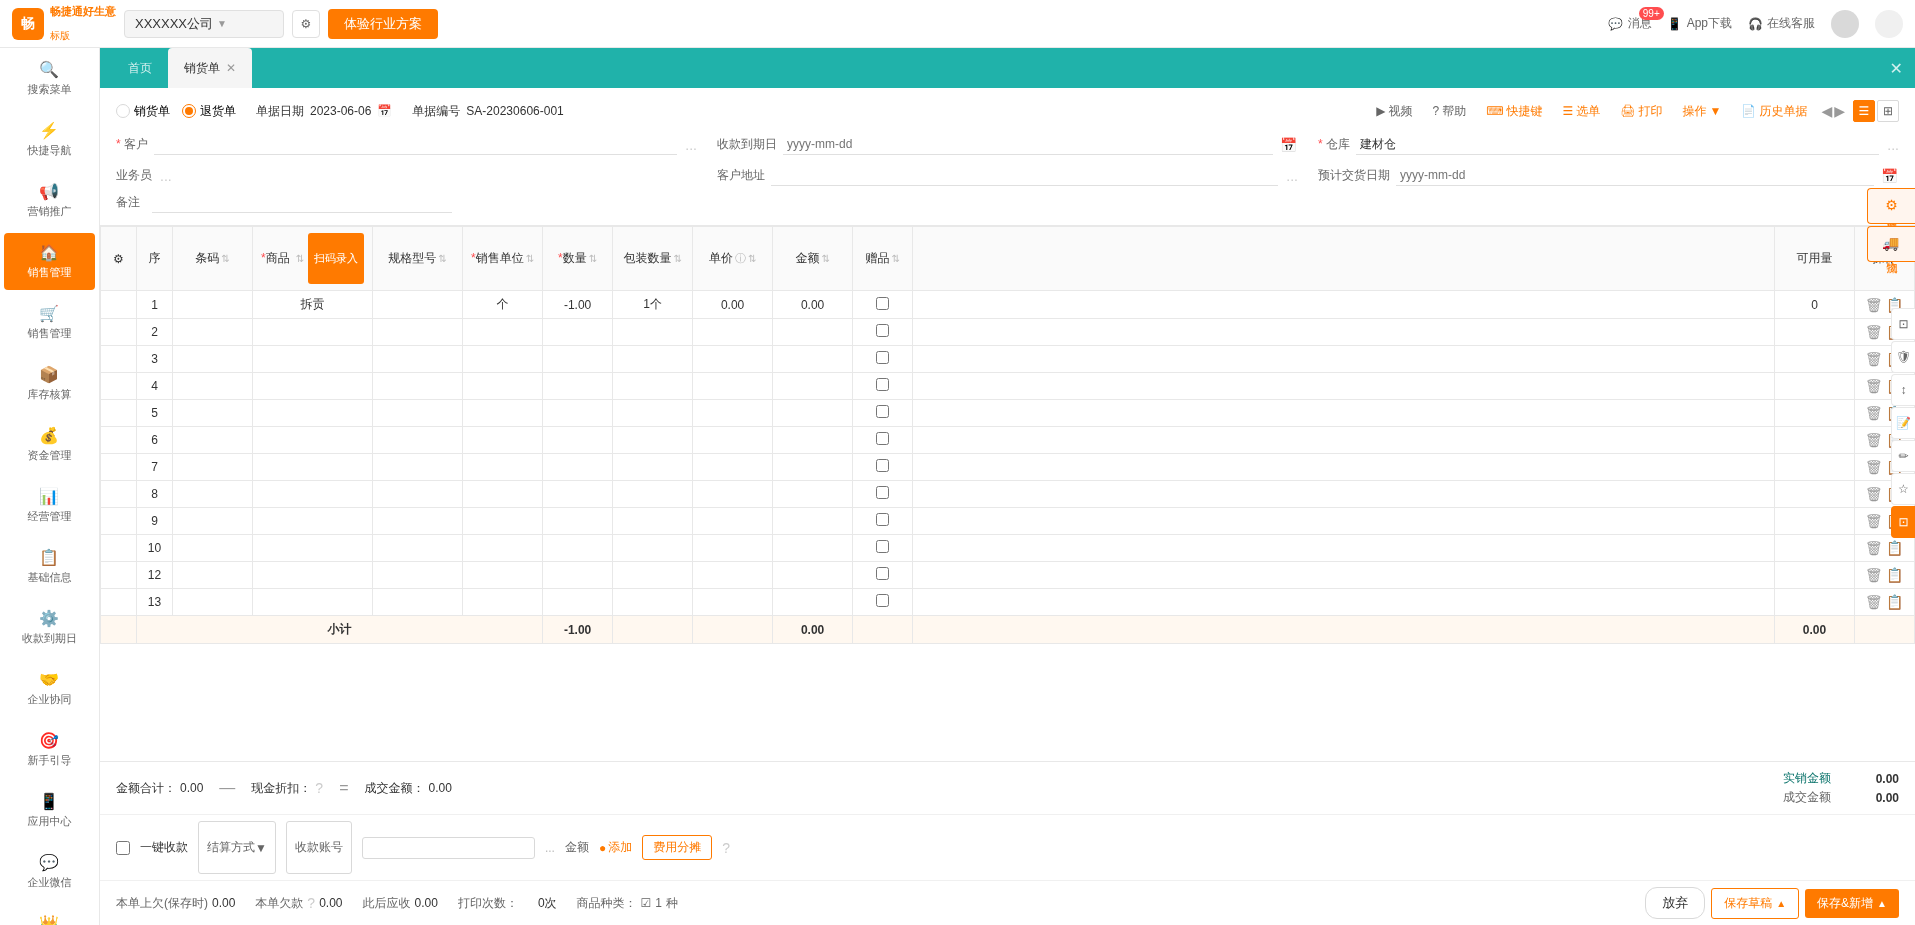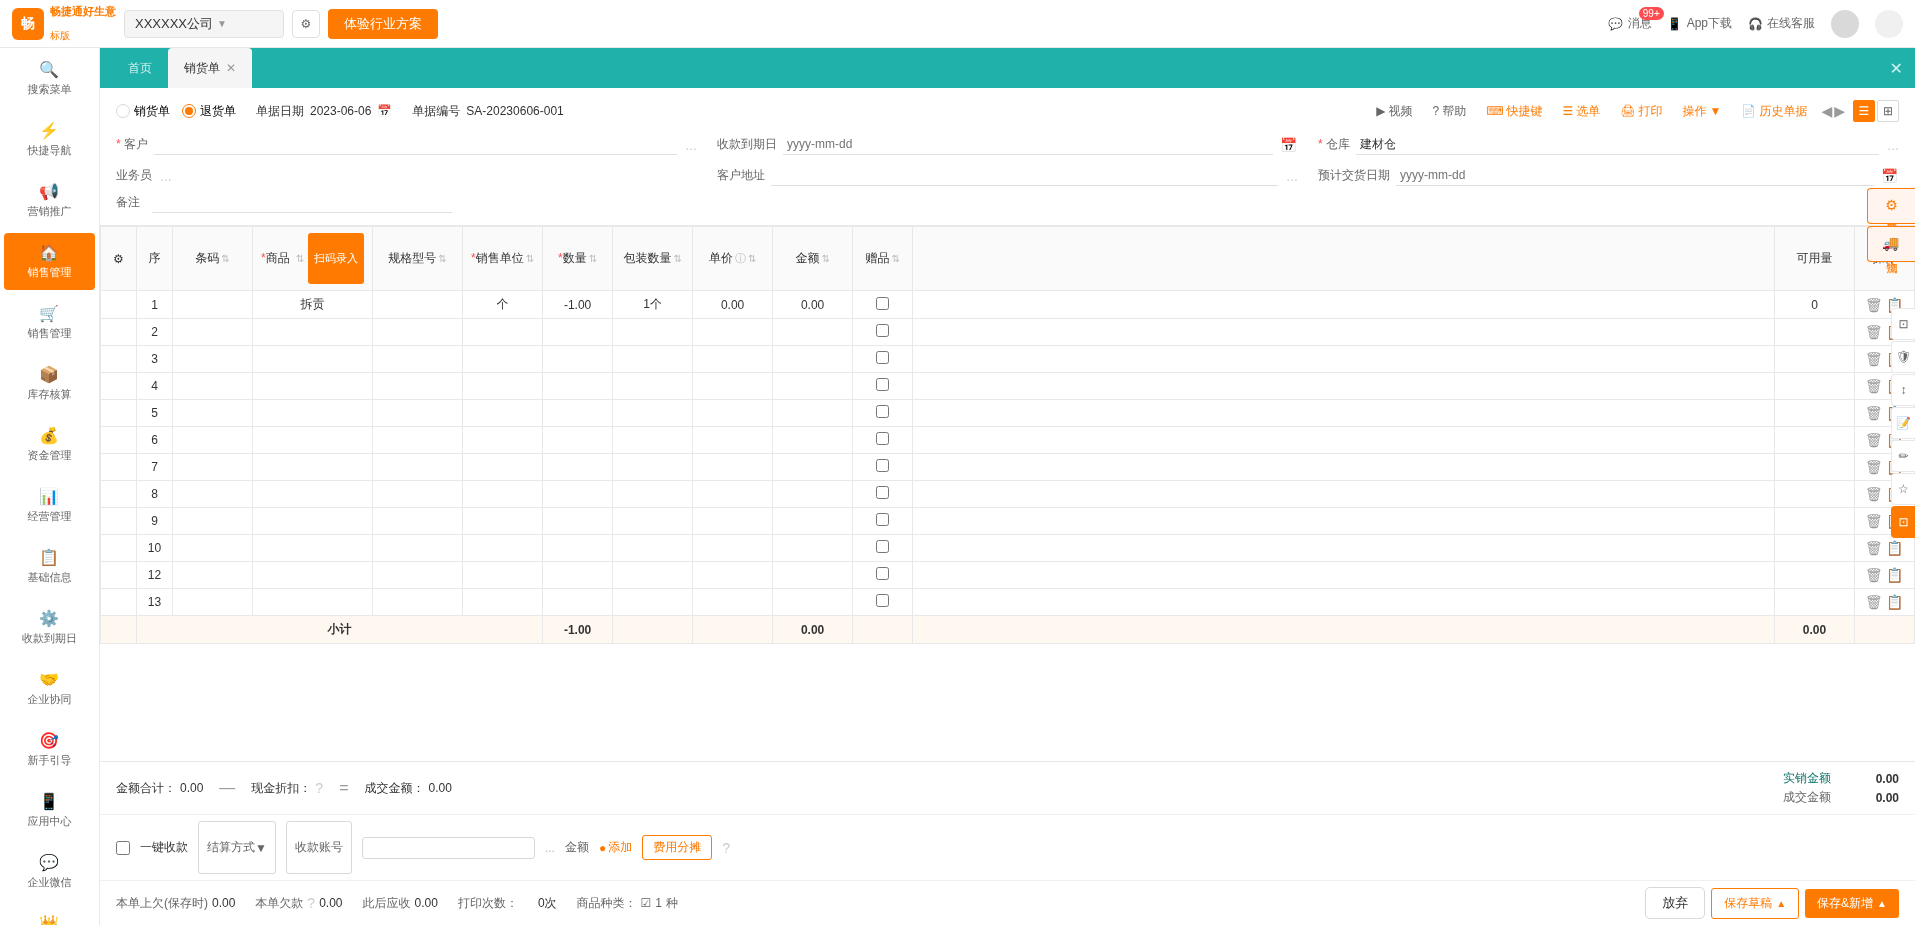--- a/index.html
+++ b/index.html
@@ -119,21 +119,21 @@
     .amount-input { border: 1px solid #d9d9d9; border-radius: 3px; padding: 3px 8px; color: #666; font-size: 12px; min-width: 80px; }
     .add-btn { background: none; border: none; color: #ff7a00; cursor: pointer; font-size: 12px; display: flex; align-items: center; gap: 2px; }
     .fee-btn { border: 1px solid #ff7a00; color: #ff7a00; border-radius: 3px; padding: 3px 10px; cursor: pointer; background: none; font-size: 12px; }
     .help-icon { color: #ccc; cursor: pointer; font-size: 14px; }
     .footer-stats { display: flex; align-items: center; gap: 20px; padding: 6px 16px; border-top: 1px solid #f0f0f0; }
     .stat-item { display: flex; align-items: center; gap: 4px; font-size: 12px; color: #666; }
     .stat-label { color: #666; }
     .stat-value { color: #333; }
     .product-type { display: flex; align-items: center; gap: 4px; color: #666; font-size: 12px; }
     .footer-right-btns { margin-left: auto; display: flex; align-items: center; gap: 6px; }
-    .discard-btn { border: 1px solid #d9d9d9; background: #fff; color: #333; border-radius: 5px; padding: 6px 16px; cursor: pointer; font-size: 13px; }
+    .discard-btn { border: 1px solid #d9d9d9; background: #fff; color: #333; border-radius: 12px; padding: 6px 16px; cursor: pointer; font-size: 13px; }
     .save-draft-btn { border: 1px solid #ff7a00; background: #fff; color: #ff7a00; border-radius: 3px; padding: 6px 12px; cursor: pointer; font-size: 13px; display: flex; align-items: center; gap: 4px; }
     .save-new-btn { background: #ff7a00; color: #fff; border: none; border-radius: 3px; padding: 6px 12px; cursor: pointer; font-size: 13px; display: flex; align-items: center; gap: 4px; }
     .btn-arrow { font-size: 10px; }
 
     .content-wrapper { position: relative; flex: 1; display: flex; flex-direction: column; overflow: hidden; }
     .col-settings-th { width: 36px; }
 
     .th-with-scan { display: flex; align-items: center; justify-content: center; gap: 4px; }
   </style>
 </head>

